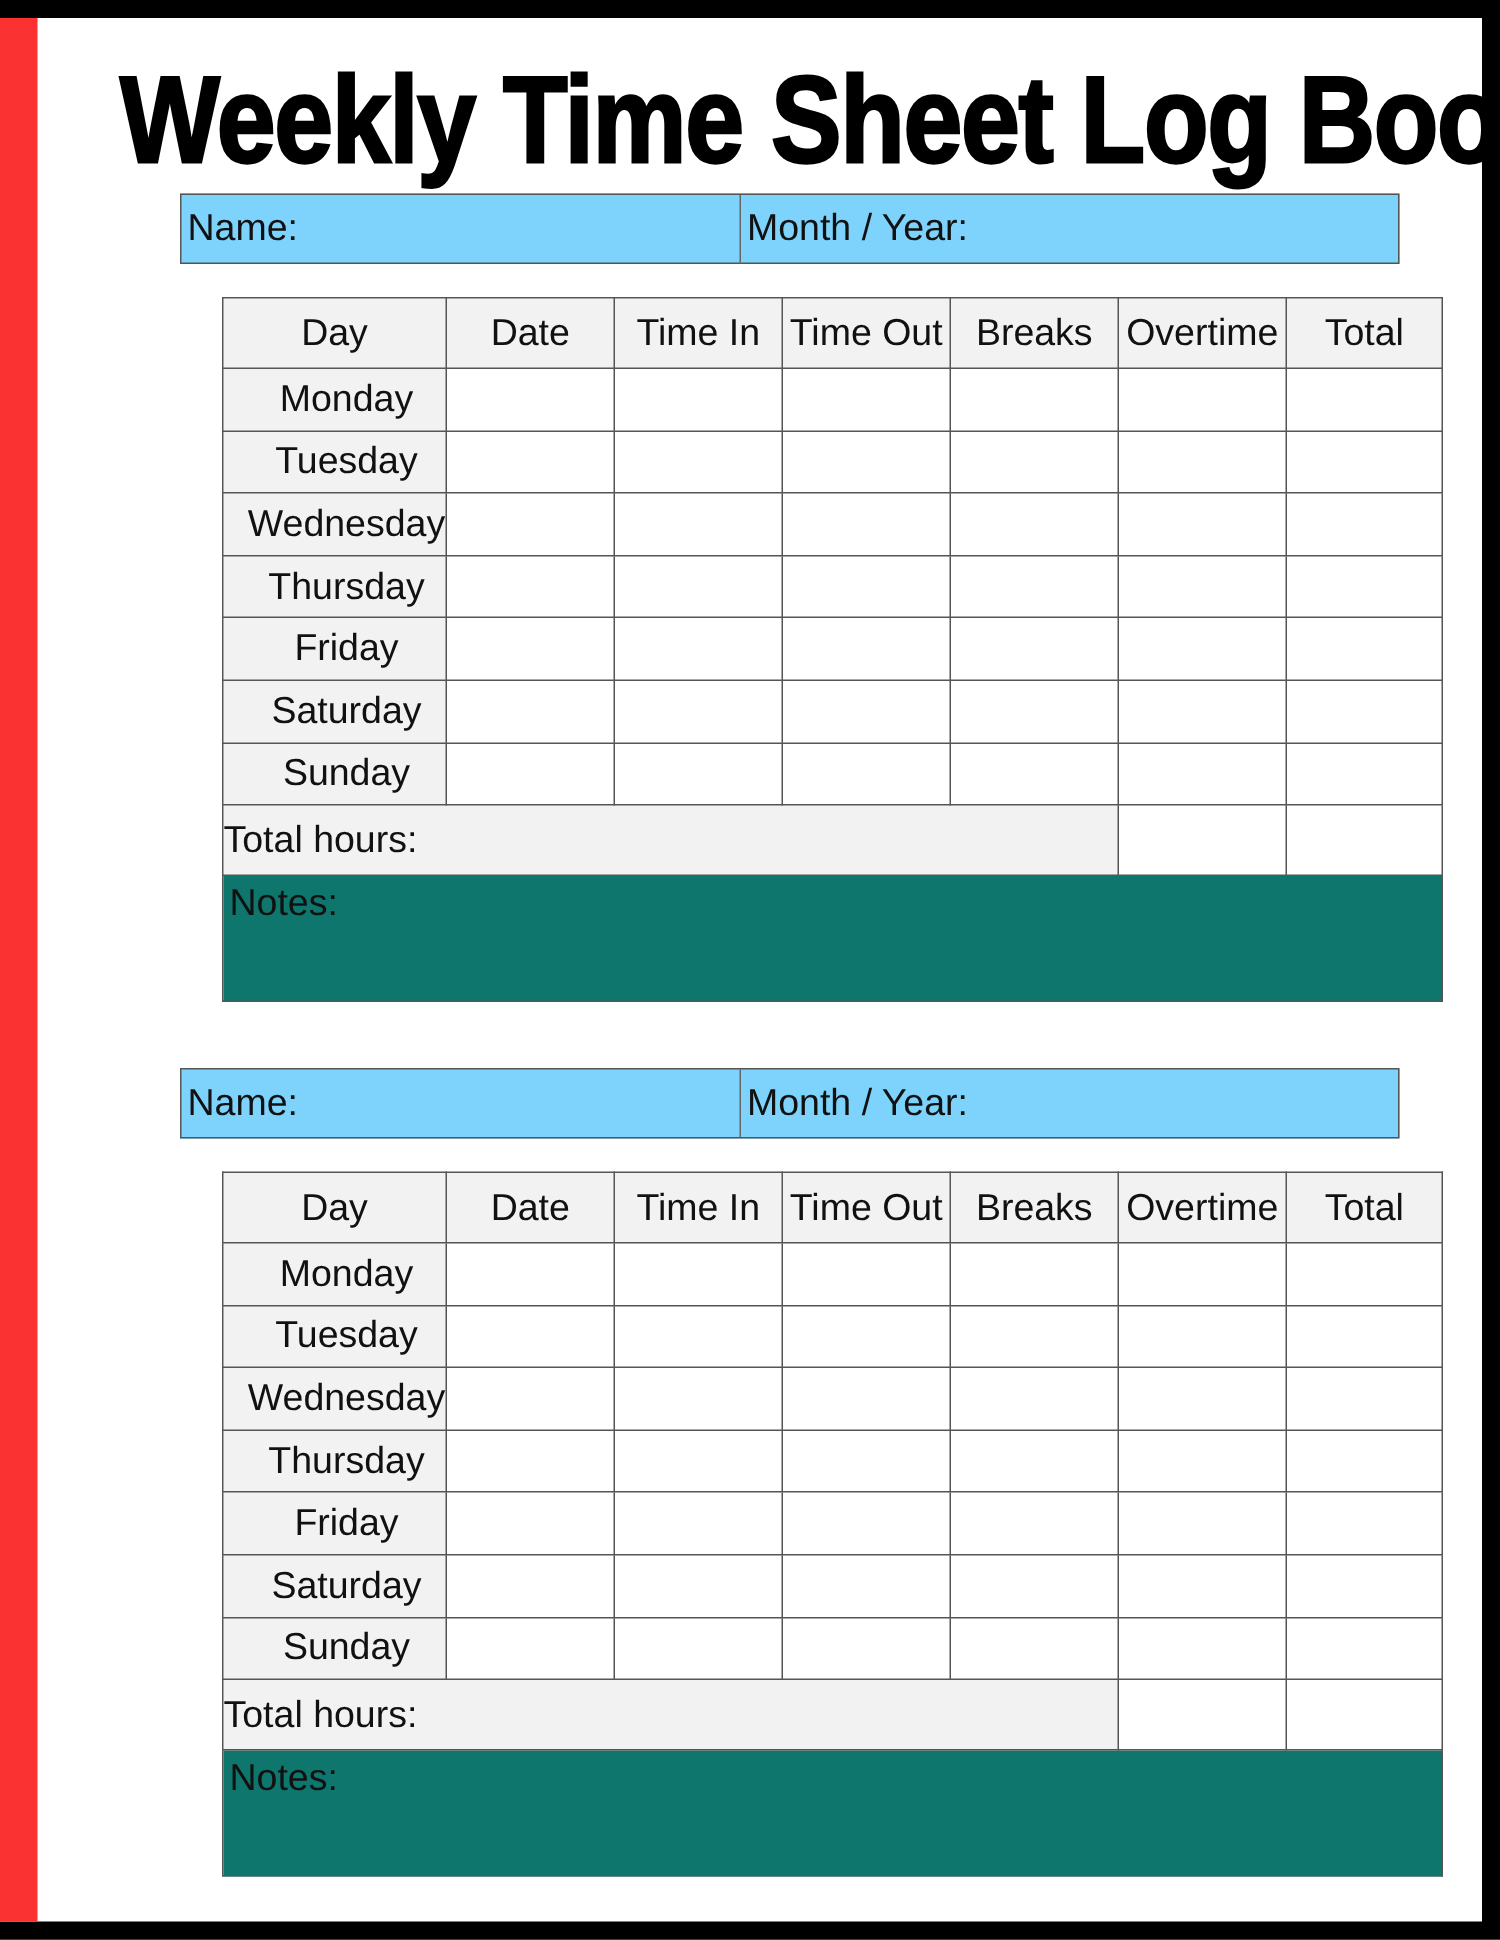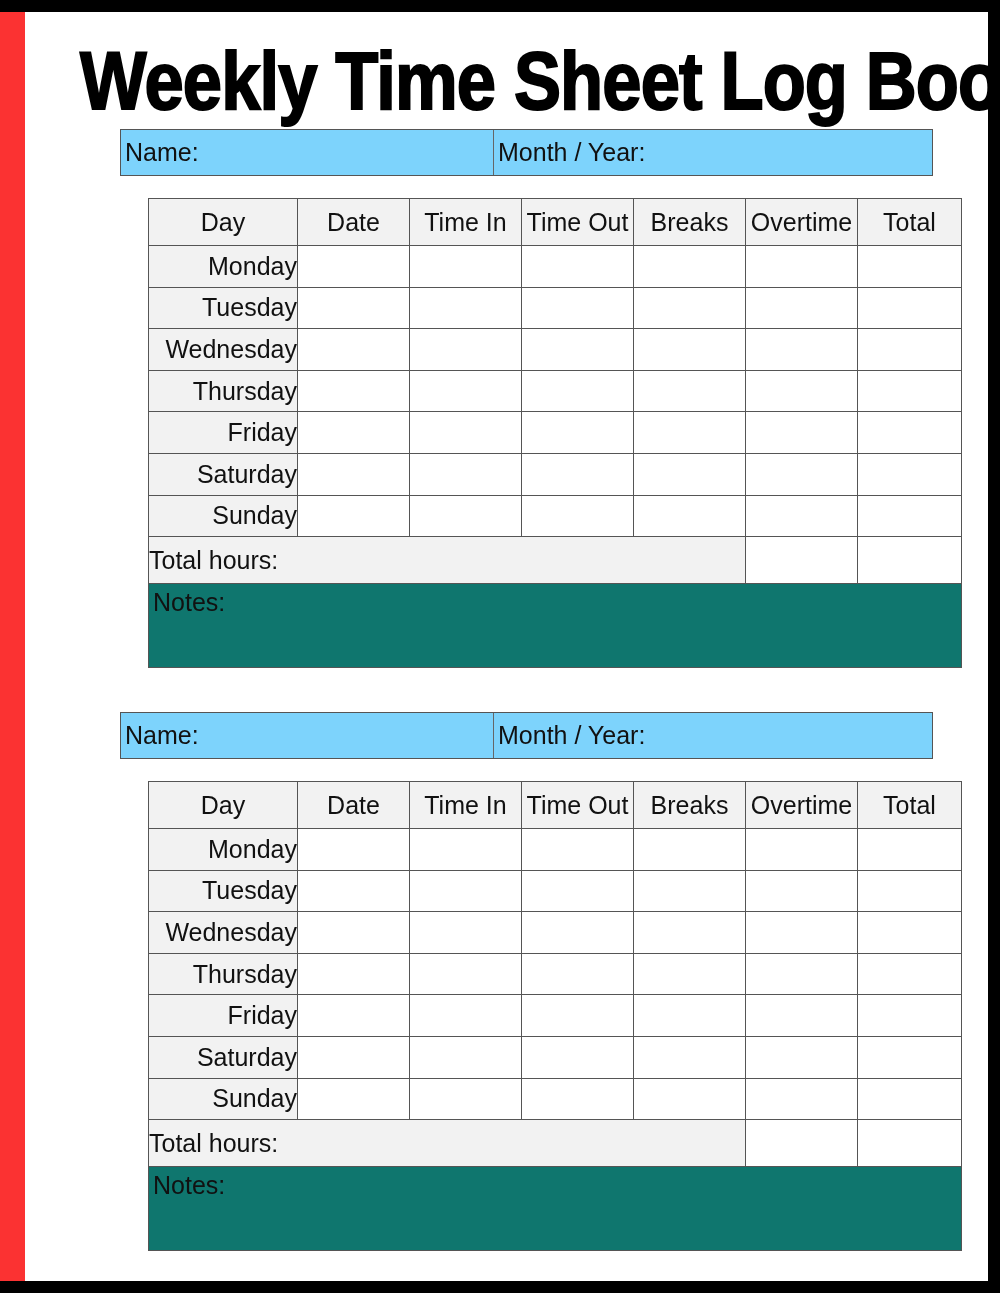--- a/index.html
+++ b/index.html
@@ -25,21 +25,21 @@
   .name-bar .cell { height: 100%; display: flex; align-items: center; padding-left: 4px; font-size: 25px; color: #111; }
   .name-bar .cell.name { width: 373px; border-right: 1px solid #666; }
   .name-bar .cell.month { flex: 1; }
   table.sheet {
     position: absolute; left: 0; width: 813px; border-collapse: collapse; table-layout: fixed; margin-left: 28px;
   }
   table.sheet td, table.sheet th {
     border: 1.5px solid #555; font-weight: normal; font-size: 25px; color: #111; padding: 0;
   }
   table.sheet th { background: #f2f2f2; height: 47px; text-align: center; white-space: nowrap; }
-  table.sheet td.day { background: #f2f2f2; height: 41.6px; padding-left: 16px; text-align: right; white-space: nowrap; }
+  table.sheet td.day { background: #f2f2f2; height: 41.6px; padding-left: 16px; text-align: center; white-space: nowrap; }
   table.sheet td.blank { background: #fff; }
   table.sheet td.total-label { background: #f2f2f2; height: 47px; text-align: left; padding-right: 2px; }
   table.sheet td.notes { height: 84px; background: #0f766e; vertical-align: top; padding: 4px 0 0 4px; }
   .s1 { top: 117px; }
   .s2 { top: 700px; }
 </style>
 </head>
 <body>
 
 <div class="page">

